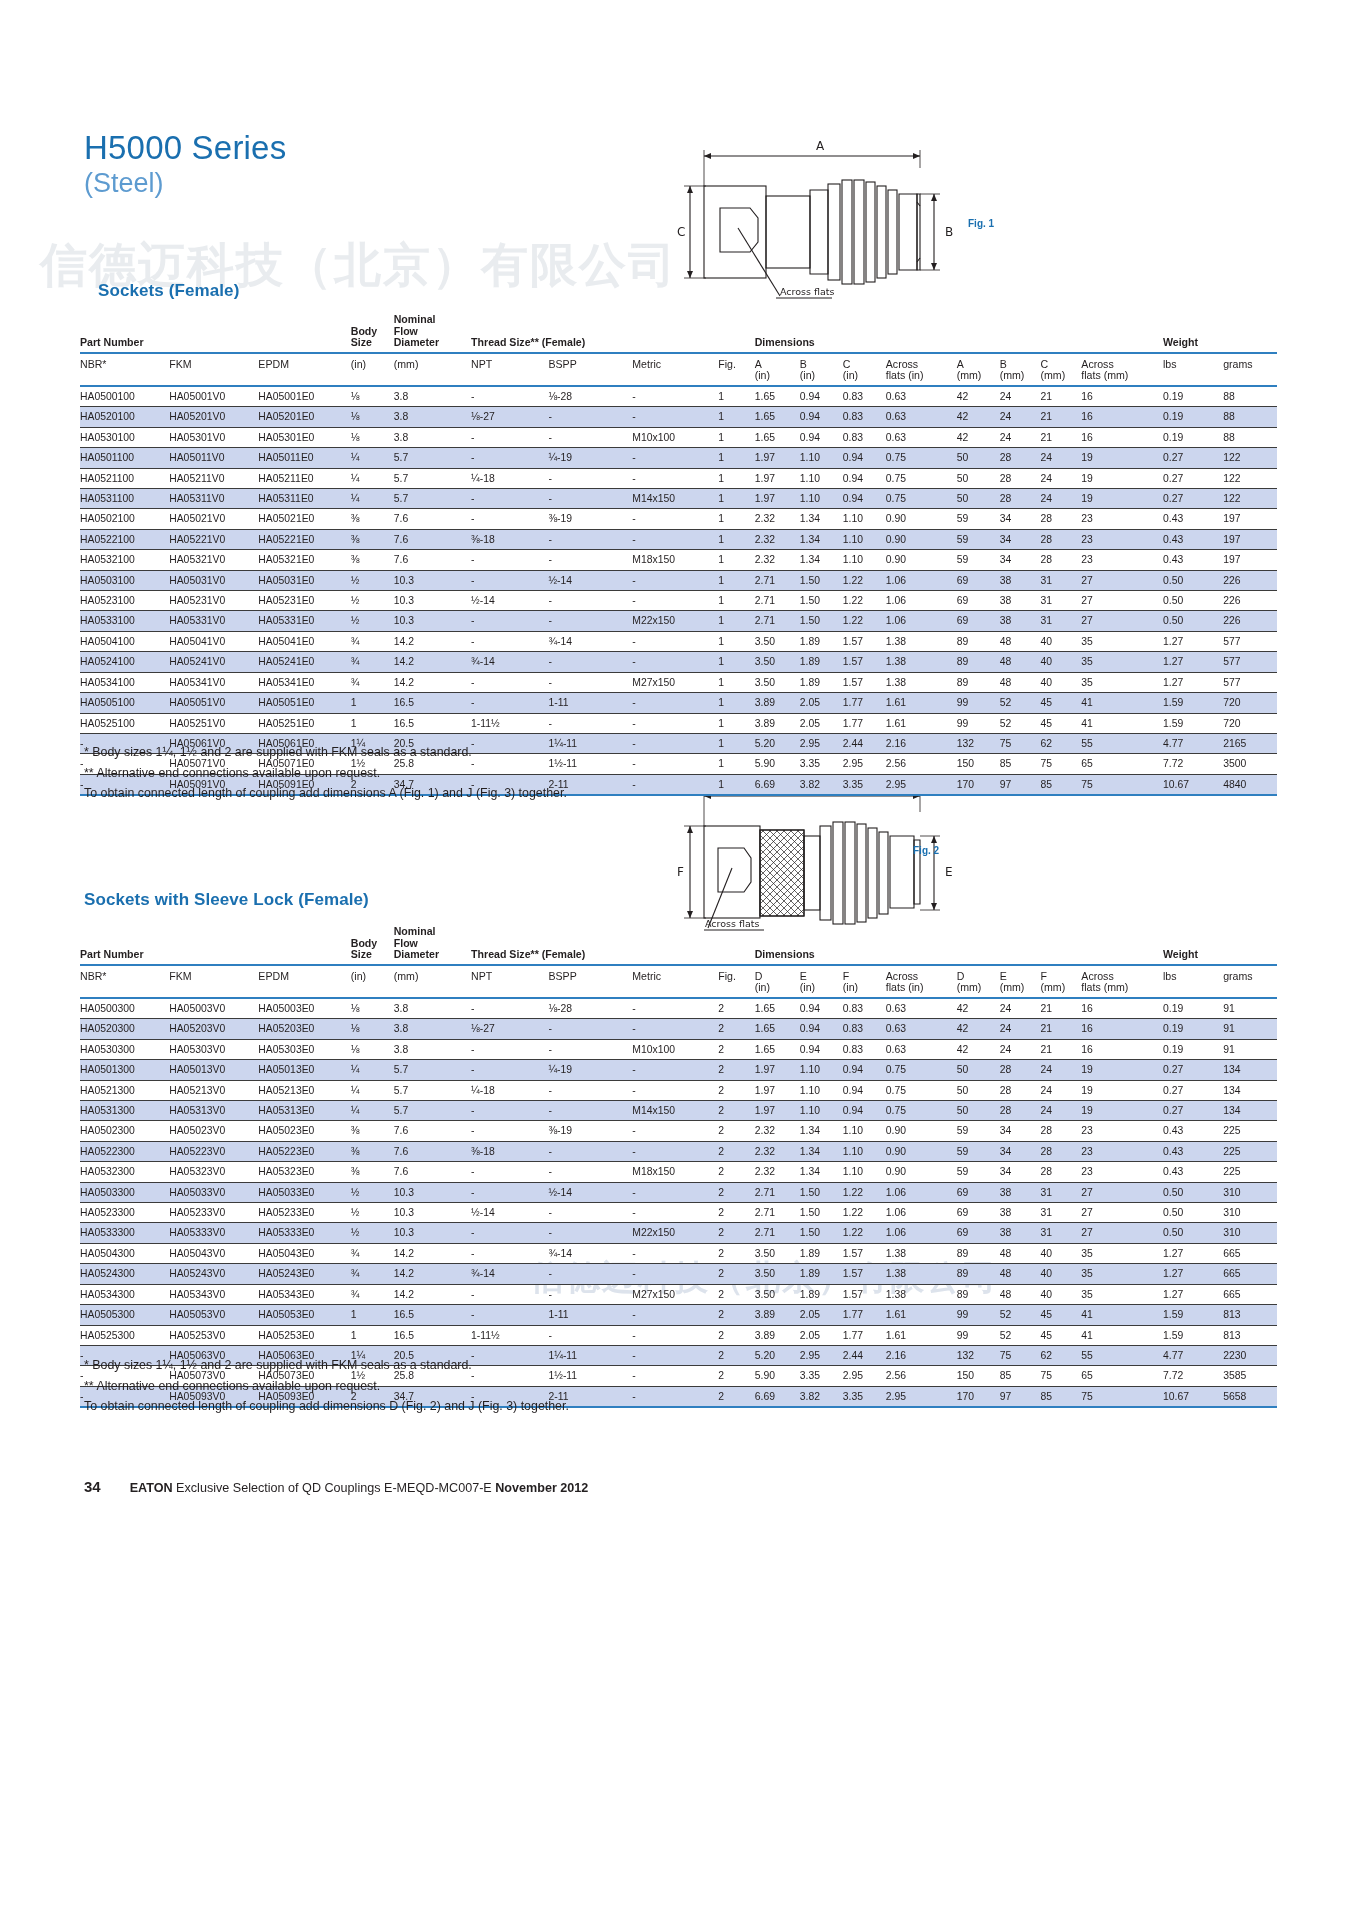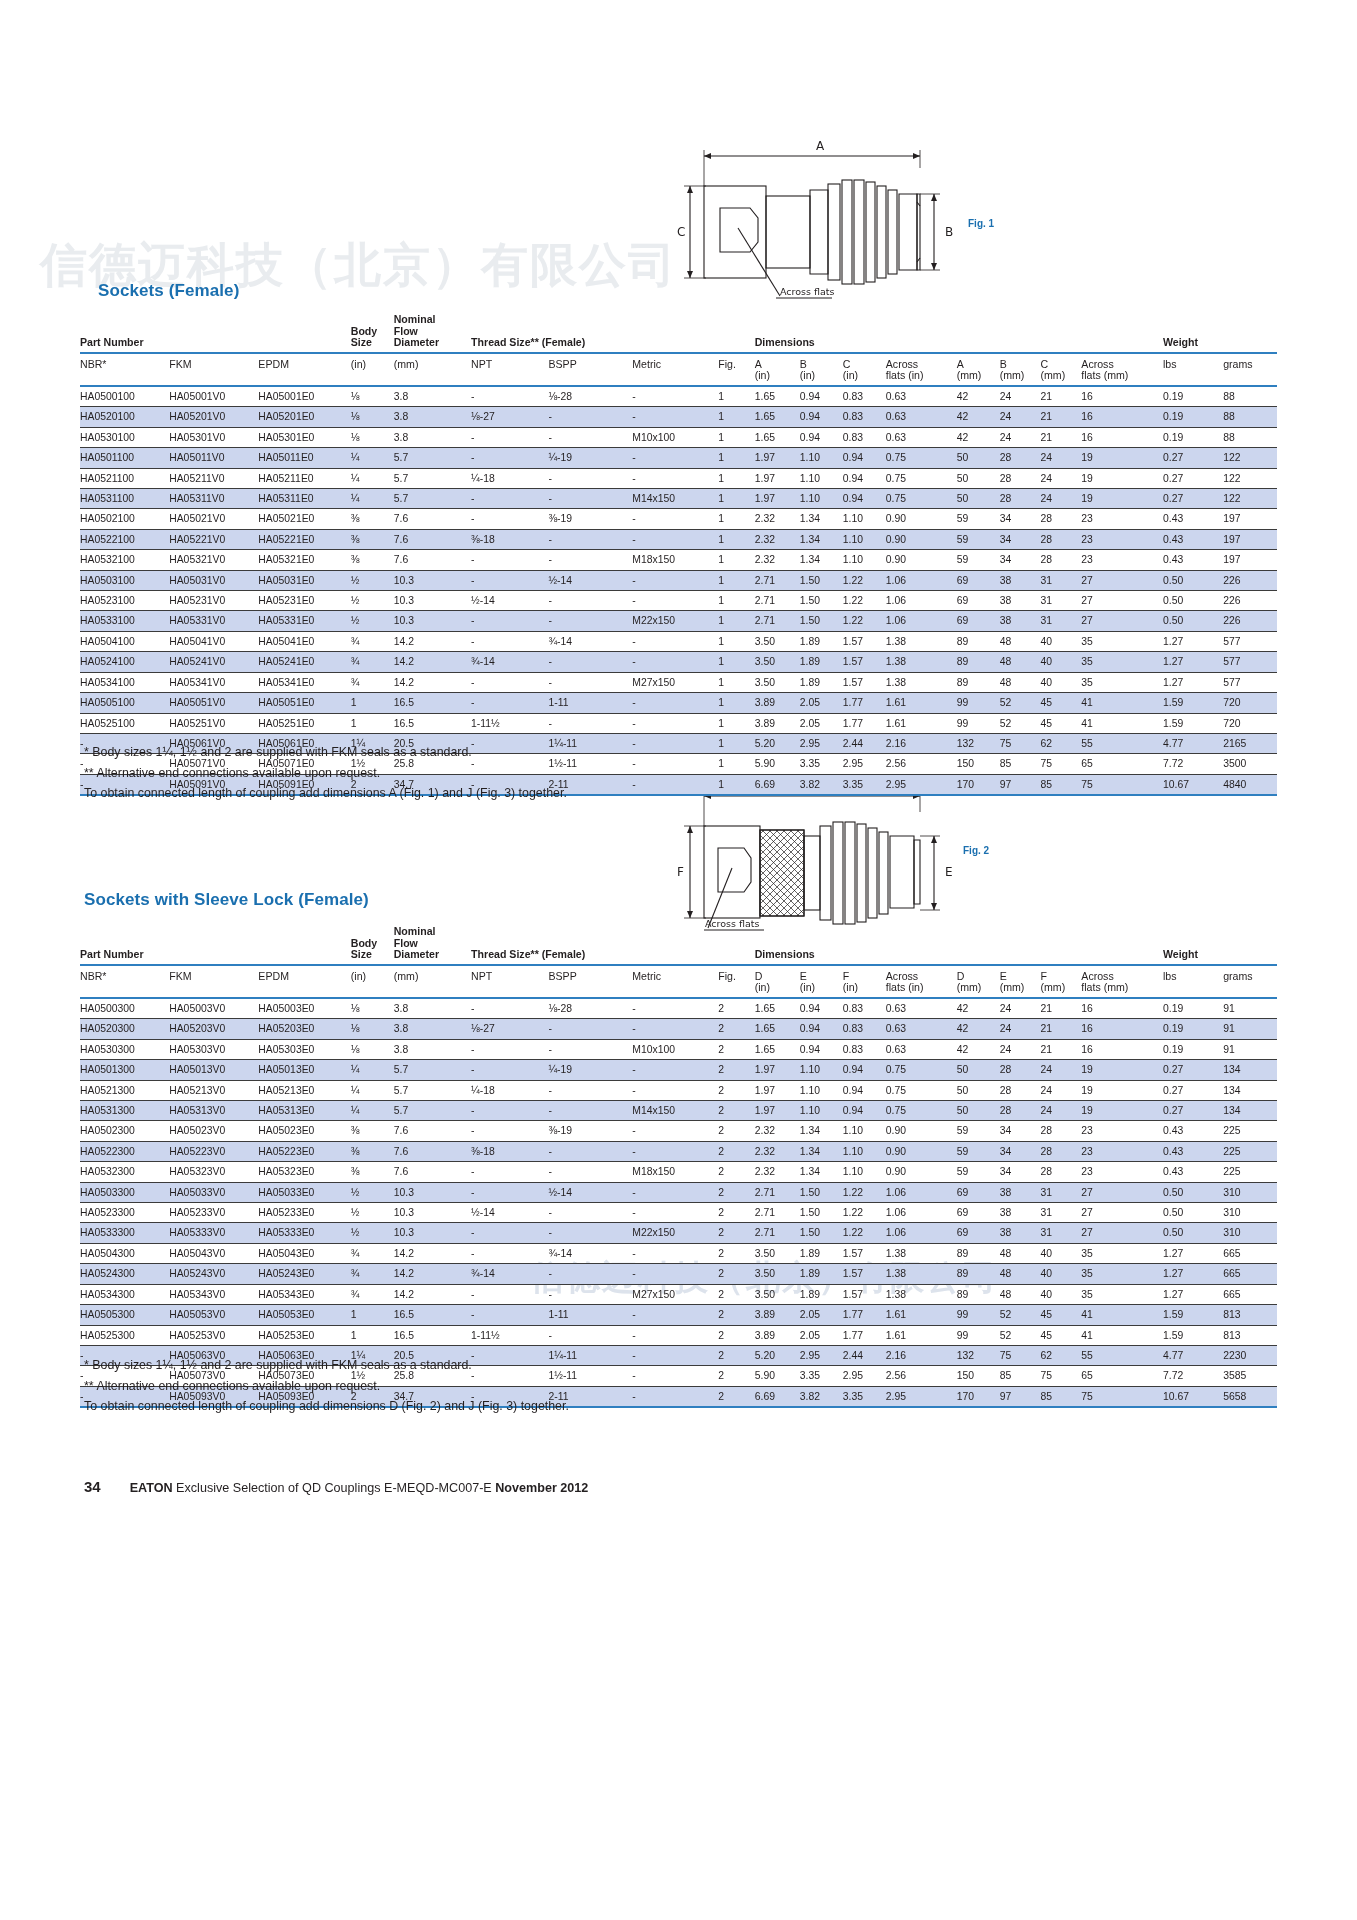--- a/index.html
+++ b/index.html
@@ -125,36 +125,40 @@
 
   
   .fig{position:absolute;z-index:2;}
   #fig1{left:672px;top:128px;}
   #fig2{left:672px;top:768px;}
   .fig-label{
     position:absolute;z-index:3;
     color:#1a6faf;font-weight:bold;font-size:10px;
   }
   #fig1lab{left:968px;top:218px;}
-  #fig2lab{left:963px;top:845px;}
+  #fig2lab{left:913px;top:845px;}
 
   
   .footer{position:absolute;left:84px;top:1478px;z-index:3;display:flex;align-items:baseline;}
   .pg-num{font-size:15px;font-weight:bold;color:#231f20;margin-right:29px;}
   .foot-txt{font-size:12.6px;color:#231f20;}
   .foot-txt b{font-weight:bold;}
 </style>
 </head>
 <body>
 
 <div class="page">
 
   <div class="wm wm1">信德迈科技（北京）有限公司</div>
   <div class="wm wm2">信德迈科技（北京）有限公司</div>
 
+  <div class="title-block">
+    <div class="title-main">H5000 Series</div>
+    <div class="title-sub">(Steel)</div>
+  </div>
 
   <div class="fig" id="fig1">
     <svg width="300" height="190" viewBox="0 0 300 190" xmlns="http://www.w3.org/2000/svg">
       <g fill="none" stroke="#231f20" stroke-width="1.1">
 
         <line x1="32" y1="28" x2="248" y2="28"></line>
         <path d="M32 28 l7 -3 v6 z" fill="#231f20" stroke="none"></path>
         <path d="M248 28 l-7 -3 v6 z" fill="#231f20" stroke="none"></path>
         <line x1="32" y1="22" x2="32" y2="58" stroke-width="0.8"></line>
         <line x1="248" y1="22" x2="248" y2="40" stroke-width="0.8"></line>

